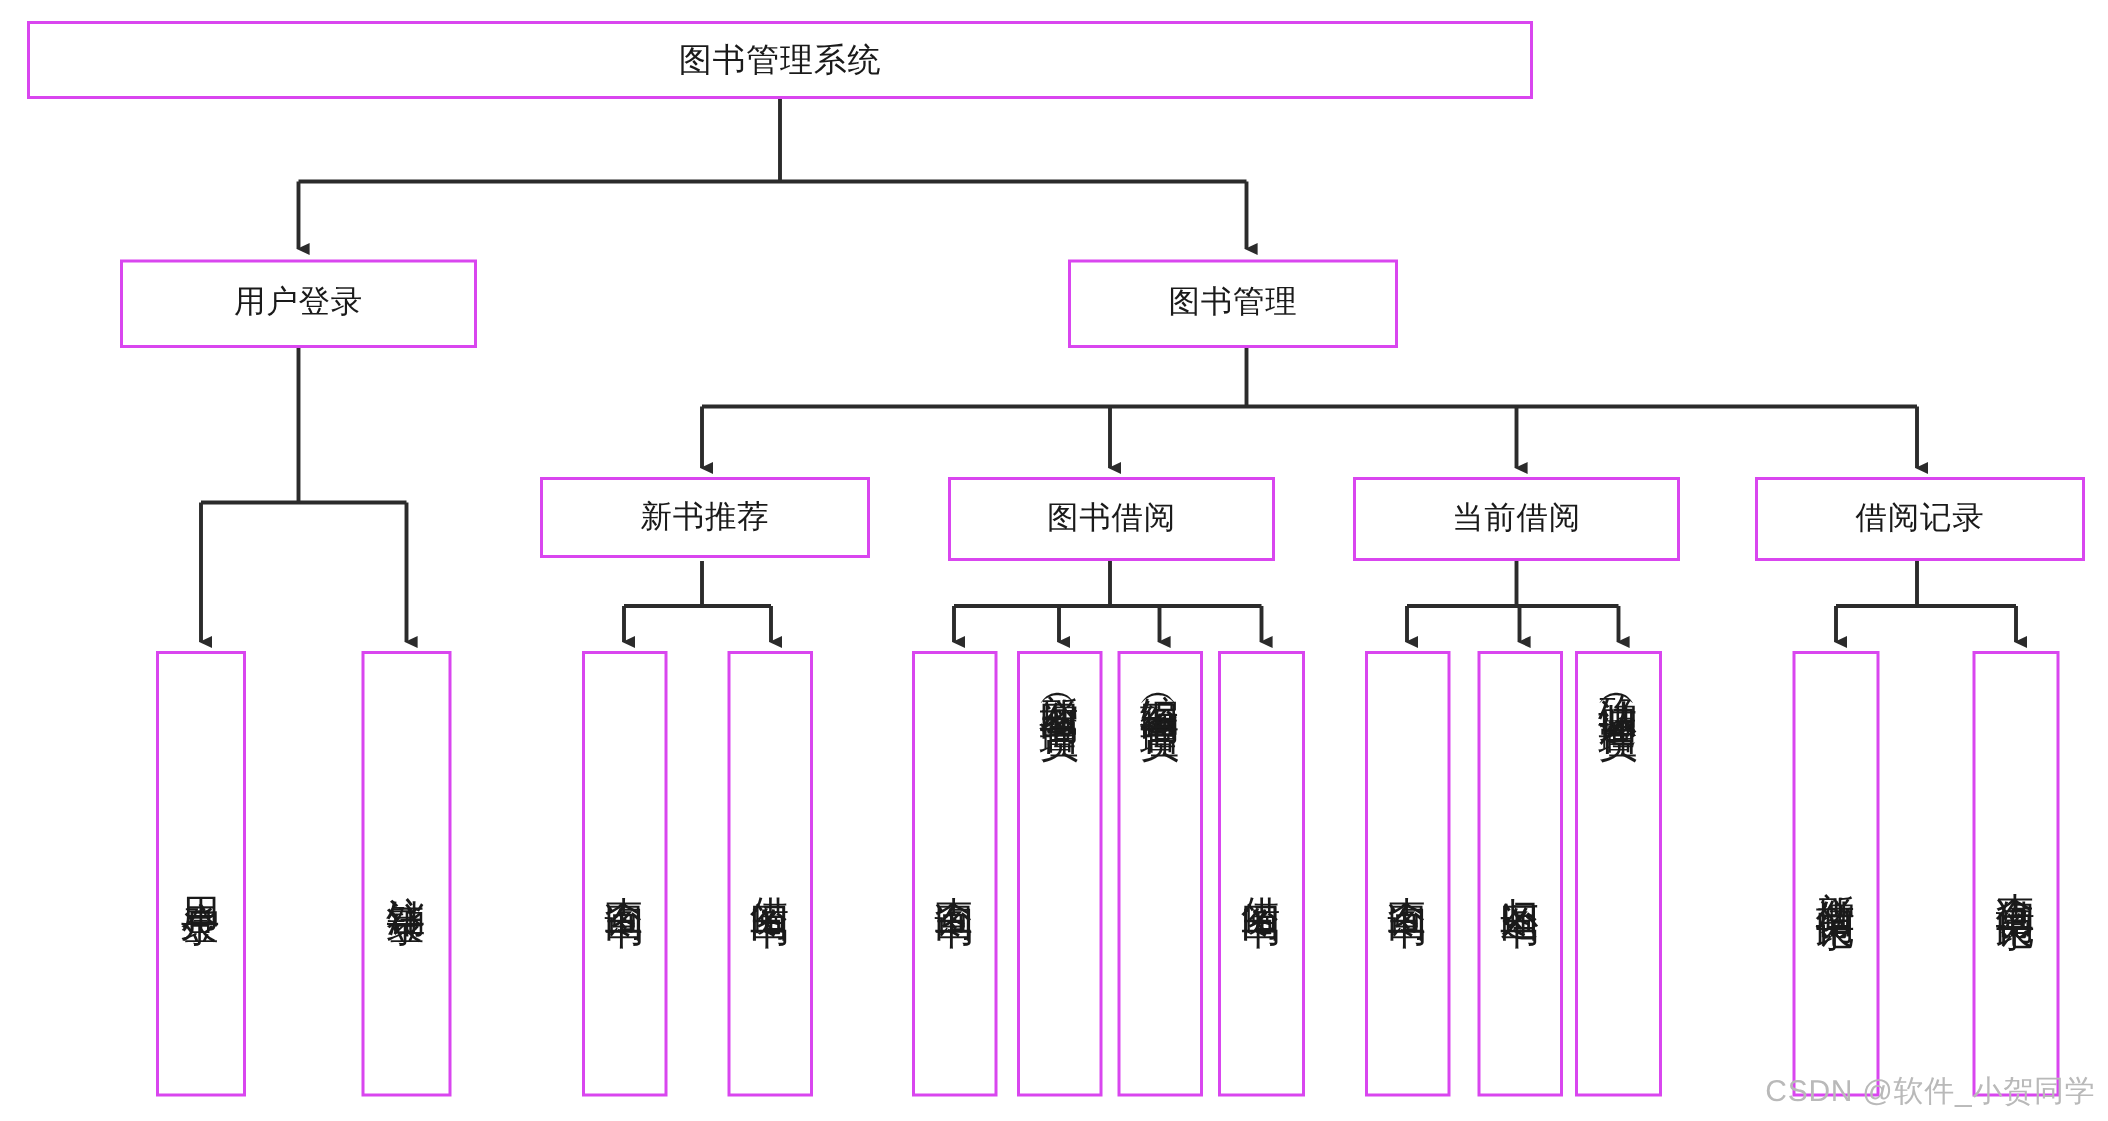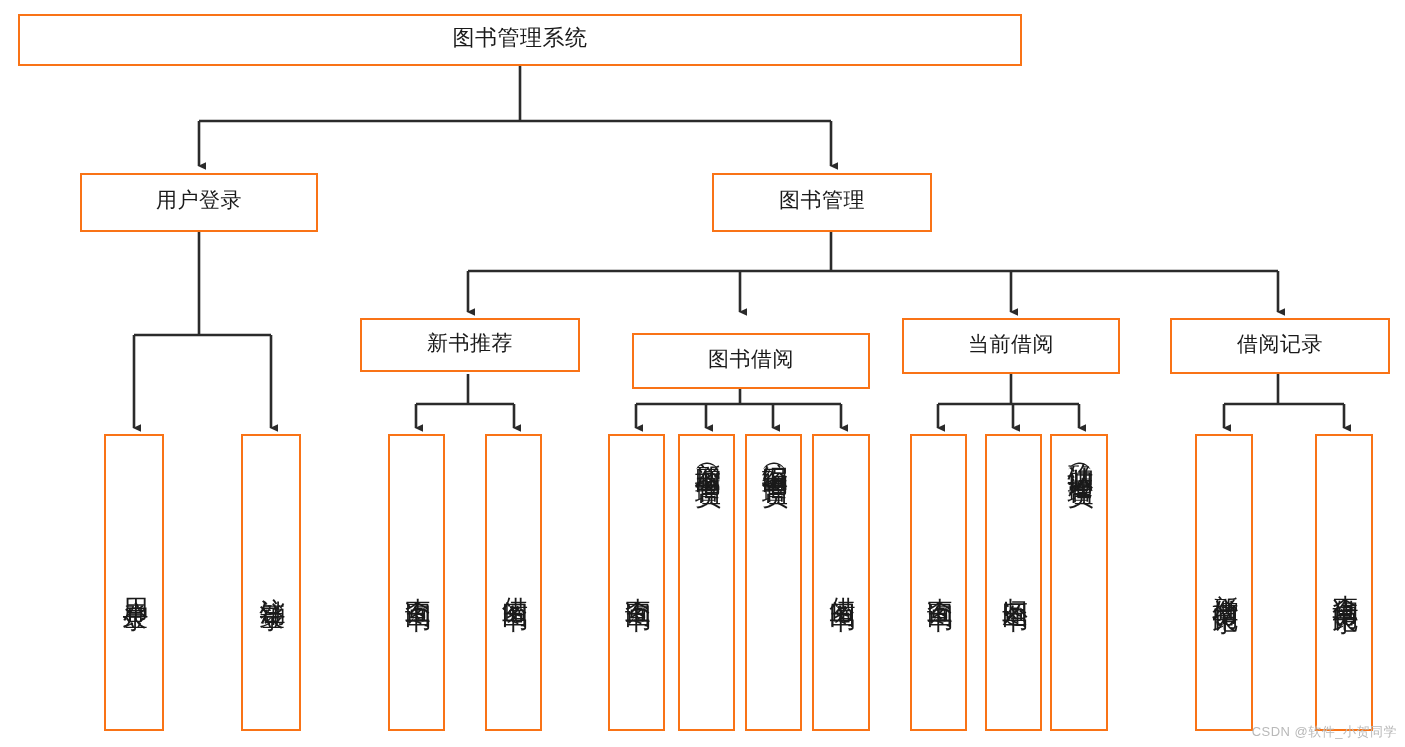--- a/index.html
+++ b/index.html
@@ -22,26 +22,25 @@
     left: 0;
     top: 0;
     width: 1405px;
     height: 747px;
     pointer-events: none;
   }
   .node {
     position: absolute;
     box-sizing: border-box;
     background: #ffffff;
-    border: 2px solid #f97316;
+    border: 2px solid #d946ef;
     display: flex;
     align-items: center;
     justify-content: center;
     color: #1a1a1a;
-    font-family: Liberation Mono, monospace;
   }
   .node .label {
     display: block;
     text-align: center;
     line-height: 1.18;
     white-space: nowrap;
   }
   
   .node.horiz .label {
     font-size: 21px;
@@ -65,21 +64,21 @@
     white-space: nowrap;
   }
   .node.vert.mid {
     align-items: center;
     padding-top: 0;
   }
   .watermark {
     position: absolute;
     right: 8px;
     bottom: 6px;
-    font-size: 13px;
+    font-size: 20px;
     color: #b9b9b9;
     white-space: nowrap;
     letter-spacing: 0.5px;
   }
 </style>
 </head>
 <body>
 
 <div id="canvas">
 
@@ -140,21 +139,21 @@
   <div class="node horiz" style="left: 80px; top: 173px; width: 238px; height: 59px;">
     <span class="label">用户登录</span>
   </div>
   <div class="node horiz" style="left: 712px; top: 173px; width: 220px; height: 59px;">
     <span class="label">图书管理</span>
   </div>
 
   <div class="node horiz" style="left: 360px; top: 318px; width: 220px; height: 54px;">
     <span class="label">新书推荐</span>
   </div>
-  <div class="node horiz" style="left: 632px; top: 318px; width: 238px; height: 56px; margin-top: 15px;">
+  <div class="node horiz" style="left: 632px; top: 318px; width: 218px; height: 56px;">
     <span class="label">图书借阅</span>
   </div>
   <div class="node horiz" style="left: 1170px; top: 318px; width: 220px; height: 56px;">
     <span class="label">借阅记录</span>
   </div>
   <div class="node horiz" style="left: 902px; top: 318px; width: 218px; height: 56px;">
     <span class="label">当前借阅</span>
   </div>
 
   <div class="node vert mid" style="left: 104px; top: 434px; width: 60px; height: 297px;">

